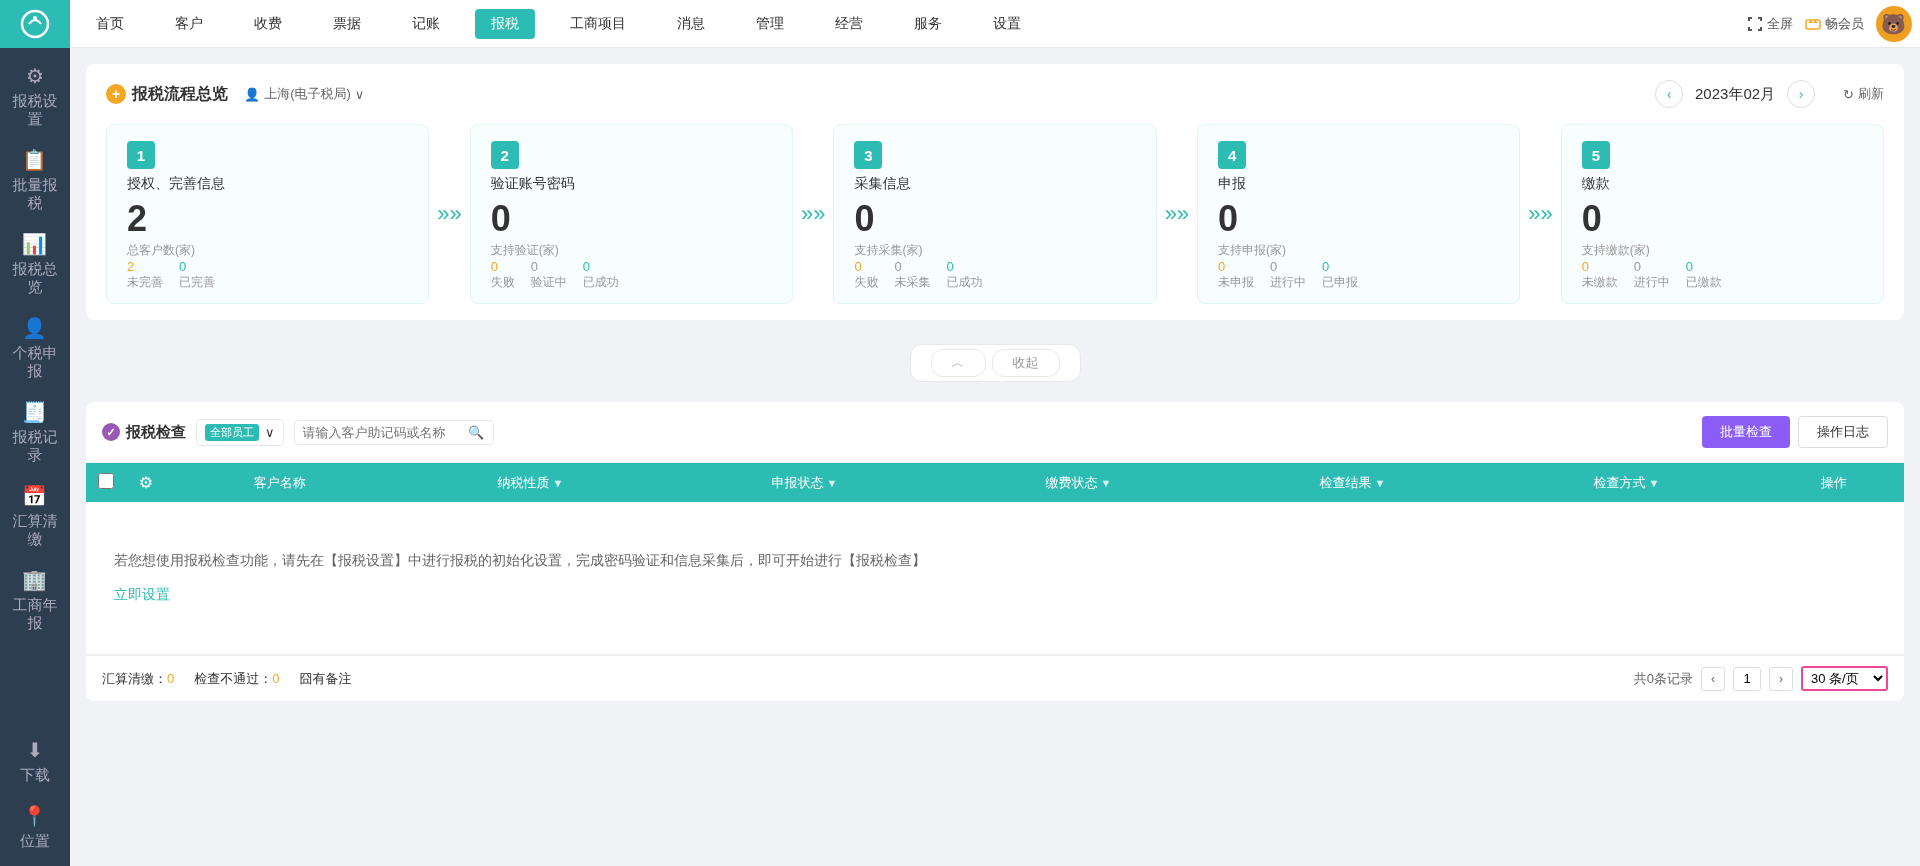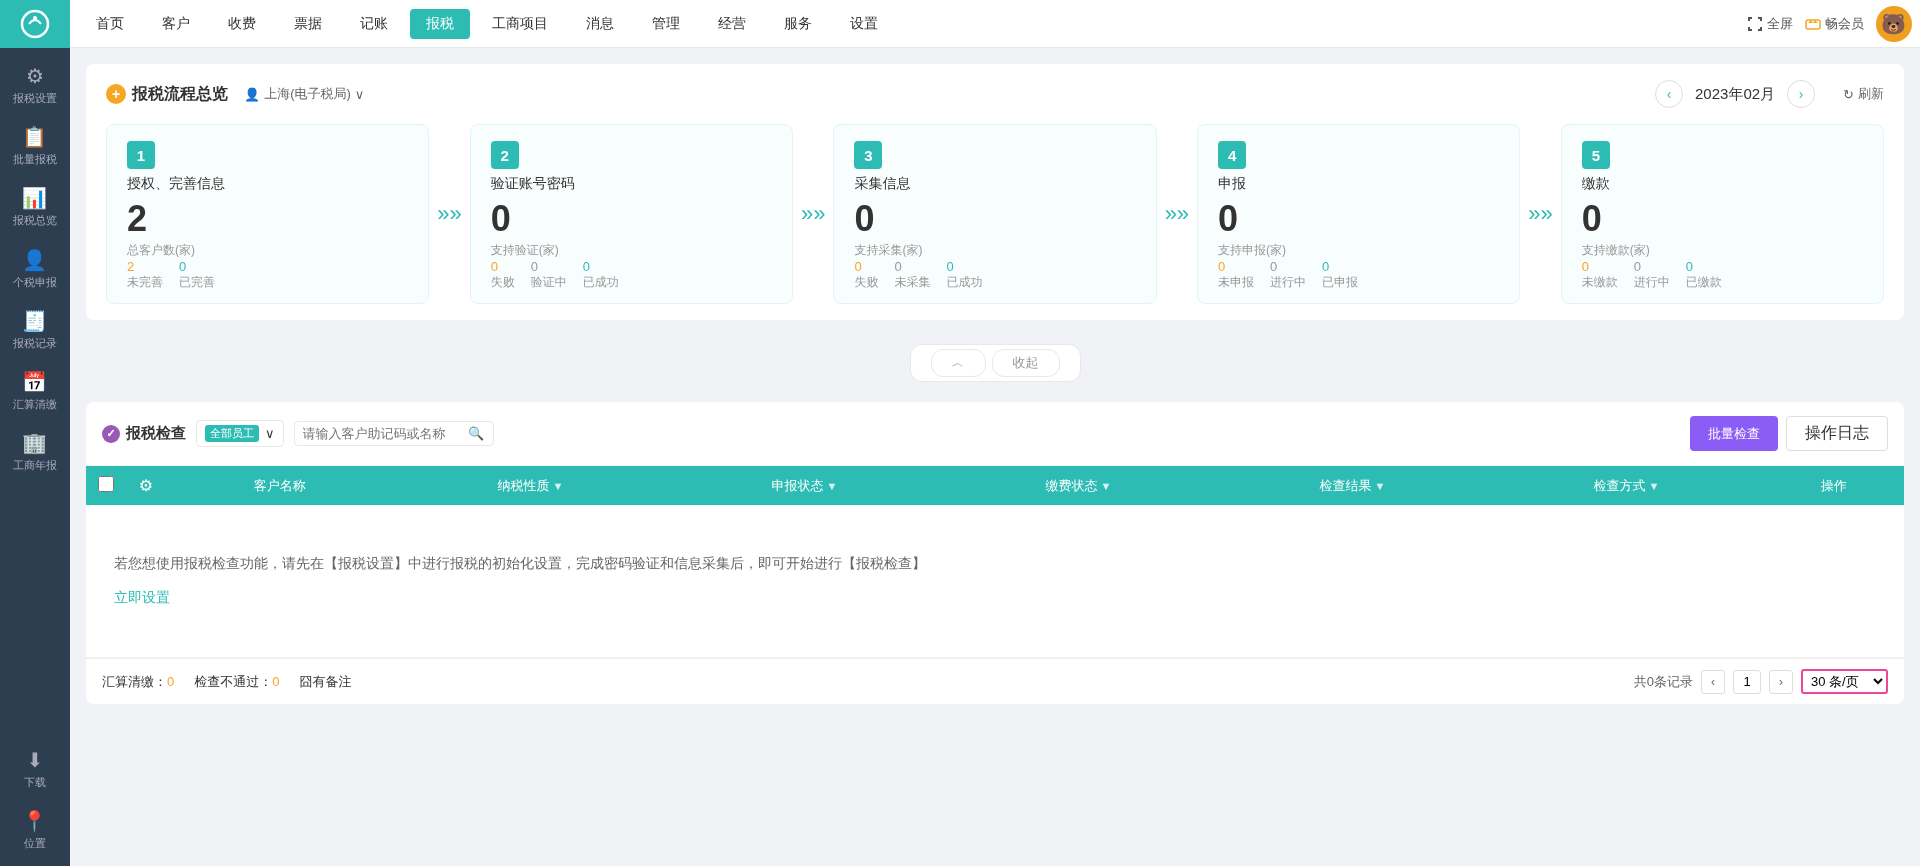--- a/index.html
+++ b/index.html
@@ -31,21 +31,21 @@
       background: transparent;
       display: flex;
       align-items: center;
       justify-content: center;
     }
     .top-nav-menu {
       display: flex;
       align-items: center;
       flex: 1;
       padding: 0 10px;
-      gap: 6px;
+      gap: 19px;
     }
     .nav-item {
       padding: 6px 16px;
       border-radius: 4px;
       cursor: pointer;
       color: #333;
       font-size: 14px;
       white-space: nowrap;
     }
     .nav-item.active {
@@ -107,21 +107,21 @@
       color: #aab;
       border-radius: 6px;
       font-size: 11px;
       gap: 4px;
       text-align: center;
     }
     .sidebar-item .si-icon {
       font-size: 20px;
     }
     .sidebar-item .si-label {
-      font-size: 11px;
+      font-size: 15px;
       line-height: 1.2;
     }
     .sidebar-bottom {
       margin-top: auto;
       display: flex;
       flex-direction: column;
       align-items: center;
       gap: 4px;
       padding-bottom: 8px;
     }
@@ -376,21 +376,21 @@
       cursor: pointer;
       font-size: 13px;
     }
     .log-btn {
       background: #fff;
       color: #333;
       border: 1px solid #ddd;
       border-radius: 4px;
       padding: 6px 18px;
       cursor: pointer;
-      font-size: 16px;
+      font-size: 13px;
     }
 
     
     .table-wrap {
       overflow: auto;
     }
     .check-table {
       width: 100%;
       border-collapse: collapse;
     }

